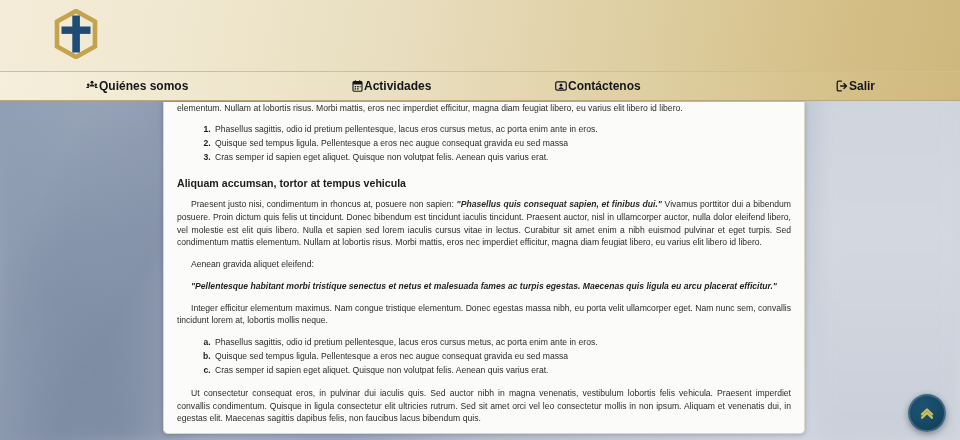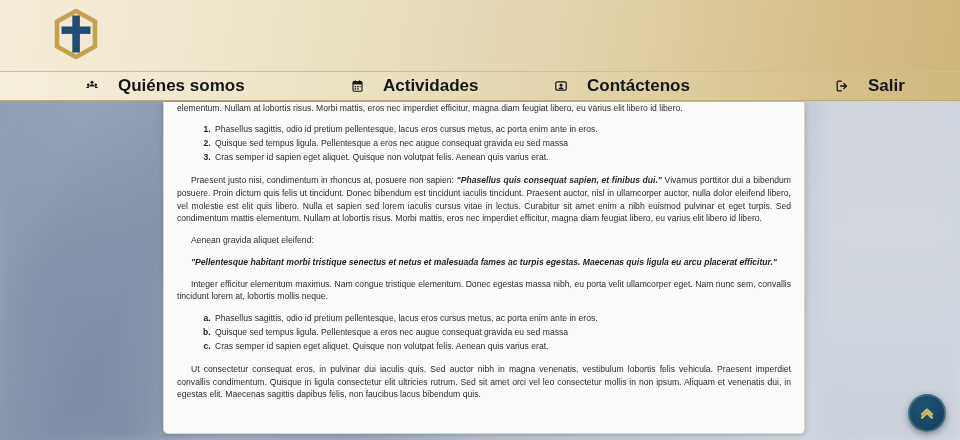--- a/index.html
+++ b/index.html
@@ -59,23 +59,23 @@
   
   #nav {
     position: absolute; top: 71px; left: 0; width: 960px; height: 30px;
     background: linear-gradient(100deg, #f6efdc 0%, #f1e9d2 16%, #eae0c2 40%, #dfd0a3 66%, #d5c089 88%, #cfb97e 100%);
     border-top: 1px solid #cdbf97;
     border-bottom: 1px solid #b9a87c;
     display: flex; align-items: center;
     z-index: 10;
   }
   .nav-item {
-    display: flex; align-items: center; gap: 20px;
+    display: flex; align-items: center; gap: 1px;
     color: #14161a;
-    font-size: 17px;
+    font-size: 12px;
     font-weight: bold;
     cursor: pointer;
     white-space: nowrap;
   }
   .nav-item .nav-ico { display: flex; align-items: center; }
   .nav-item .nav-ico svg { display: block; }
   #nav-quienes  { position: absolute; left: 86px; }
   #nav-activ    { position: absolute; left: 352px; }
   #nav-contacto { position: absolute; left: 555px; }
   #nav-salir    { position: absolute; left: 836px; }
@@ -236,20 +236,21 @@
     <div id="content-inner">
 
       <p class="clipped-top">libero. Nulla et sapien sed lorem iaculis cursus vitae in lectus. Curabitur sit amet enim a nibh euismod pulvinar et eget turpis. Sed condimentum mattis elementum. Nullam at lobortis risus. Morbi mattis, eros nec imperdiet efficitur, magna diam feugiat libero, eu varius elit libero id libero.</p>
 
       <ol class="num-list">
         <li>Phasellus sagittis, odio id pretium pellentesque, lacus eros cursus metus, ac porta enim ante in eros.</li>
         <li>Quisque sed tempus ligula. Pellentesque a eros nec augue consequat gravida eu sed massa</li>
         <li>Cras semper id sapien eget aliquet. Quisque non volutpat felis. Aenean quis varius erat.</li>
       </ol>
 
+      <h3 class="sec-heading">Aliquam accumsan, tortor at tempus vehicula</h3>
 
       <p><span>Praesent justo nisi, condimentum in rhoncus at, posuere non sapien: </span><span class="qt-phrase">"Phasellus quis consequat sapien, et finibus dui."</span><span> Vivamus porttitor dui a bibendum posuere. Proin dictum quis felis ut tincidunt. Donec bibendum est tincidunt iaculis tincidunt. Praesent auctor, nisl in ullamcorper auctor, nulla dolor eleifend libero, vel molestie est elit quis libero. Nulla et sapien sed lorem iaculis cursus vitae in lectus. Curabitur sit amet enim a nibh euismod pulvinar et eget turpis. Sed condimentum mattis elementum. Nullam at lobortis risus. Morbi mattis, eros nec imperdiet efficitur, magna diam feugiat libero, eu varius elit libero id libero.</span></p>
 
       <p>Aenean gravida aliquet eleifend:</p>
 
       <blockquote class="pull">"Pellentesque habitant morbi tristique senectus et netus et malesuada fames ac turpis egestas. Maecenas quis ligula eu arcu placerat efficitur."</blockquote>
 
       <p>Integer efficitur elementum maximus. Nam congue tristique elementum. Donec egestas massa nibh, eu porta velit ullamcorper eget. Nam nunc sem, convallis tincidunt lorem at, lobortis mollis neque.</p>
 
 

